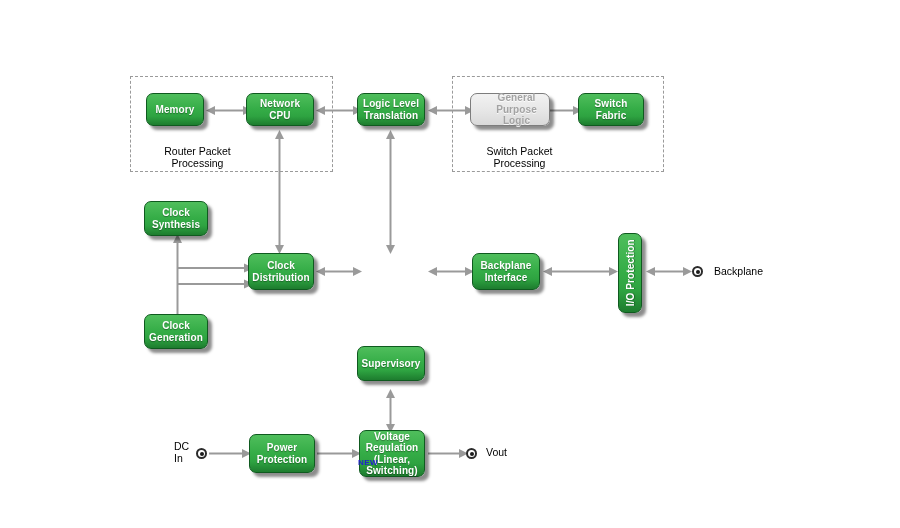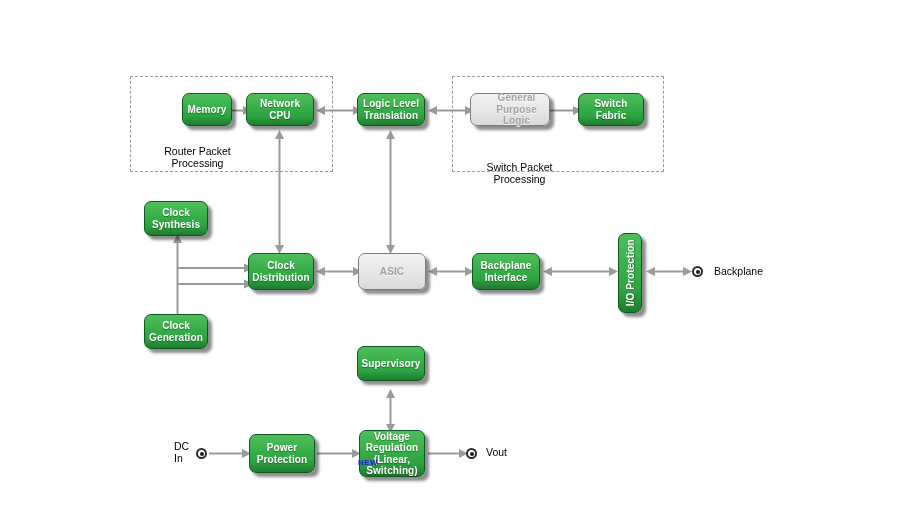--- a/index.html
+++ b/index.html
@@ -51,21 +51,21 @@
 </head>
 <body>
 
 <div id="canvas">
 
   <div class="region" style="left:130px;top:76px;width:203px;height:96px;"></div>
   <div class="region-caption" style="left:130px;top:145px;width:135px;">Router Packet
 Processing</div>
 
   <div class="region" style="left:452px;top:76px;width:212px;height:96px;"></div>
-  <div class="region-caption" style="left:452px;top:145px;width:135px;margin-top:16px;">Switch Packet
+  <div class="region-caption" style="left:452px;top:145px;width:135px;">Switch Packet
 Processing</div>
 
   <div class="arrow" style="left:206px;top:104px;width:46px;height:13px;">
     <svg width="46" height="13" viewBox="0 0 46 13">
       <line x1="8" y1="6.5" x2="38" y2="6.5" stroke="#9a9a9a" stroke-width="2"></line>
       <polygon points="0,6.5 9,2 9,11" fill="#9a9a9a"></polygon>
       <polygon points="46,6.5 37,2 37,11" fill="#9a9a9a"></polygon>
     </svg>
   </div>
 
@@ -178,21 +178,21 @@
     </svg>
   </div>
 
   <div class="arrow" style="left:428px;top:447px;width:40px;height:13px;">
     <svg width="40" height="13" viewBox="0 0 40 13">
       <line x1="0" y1="6.5" x2="32" y2="6.5" stroke="#9a9a9a" stroke-width="2"></line>
       <polygon points="40,6.5 31,2 31,11" fill="#9a9a9a"></polygon>
     </svg>
   </div>
 
-  <div class="blk green" style="left:146px;top:93px;width:50px;height:33px;margin-left:36px;">
+  <div class="blk green" style="left:146px;top:93px;width:58px;height:33px;">
     <span>Memory</span>
   </div>
 
   <div class="blk green" style="left:246px;top:93px;width:68px;height:33px;justify-content:flex-end;">
     <span>Network CPU</span>
   </div>
 
   <div class="blk green" style="left:357px;top:93px;width:68px;height:33px;">
     <span>Logic Level
 Translation</span>
@@ -215,23 +215,20 @@
   <div class="blk green" style="left:248px;top:253px;width:66px;height:37px;">
     <span>Clock
 Distribution</span>
   </div>
 
   <div class="blk green" style="left:144px;top:314px;width:64px;height:35px;">
     <span>Clock
 Generation</span>
   </div>
 
-  <div class="blk grey" style="left:358px;top:253px;width:68px;height:37px;">
-    <span>ASIC</span>
-  </div>
 
   <div class="blk green" style="left:472px;top:253px;width:68px;height:37px;">
     <span>Backplane
 Interface</span>
   </div>
 
   <div class="blk green vert" style="left:618px;top:233px;width:24px;height:80px;">
     <span>I/O Protection</span>
   </div>
 

